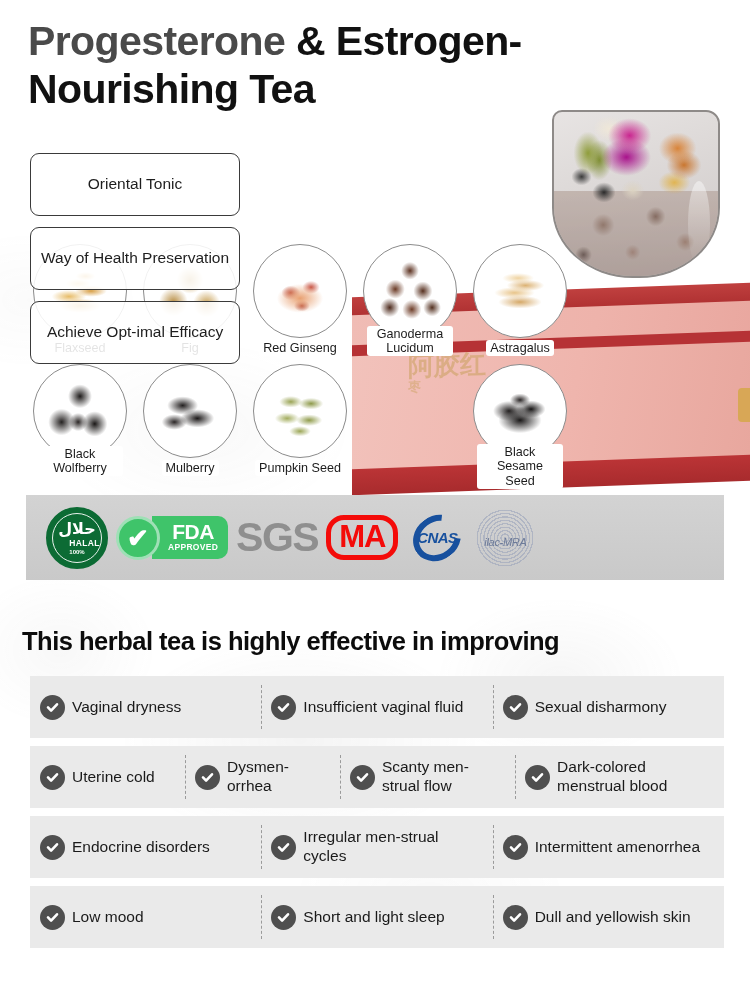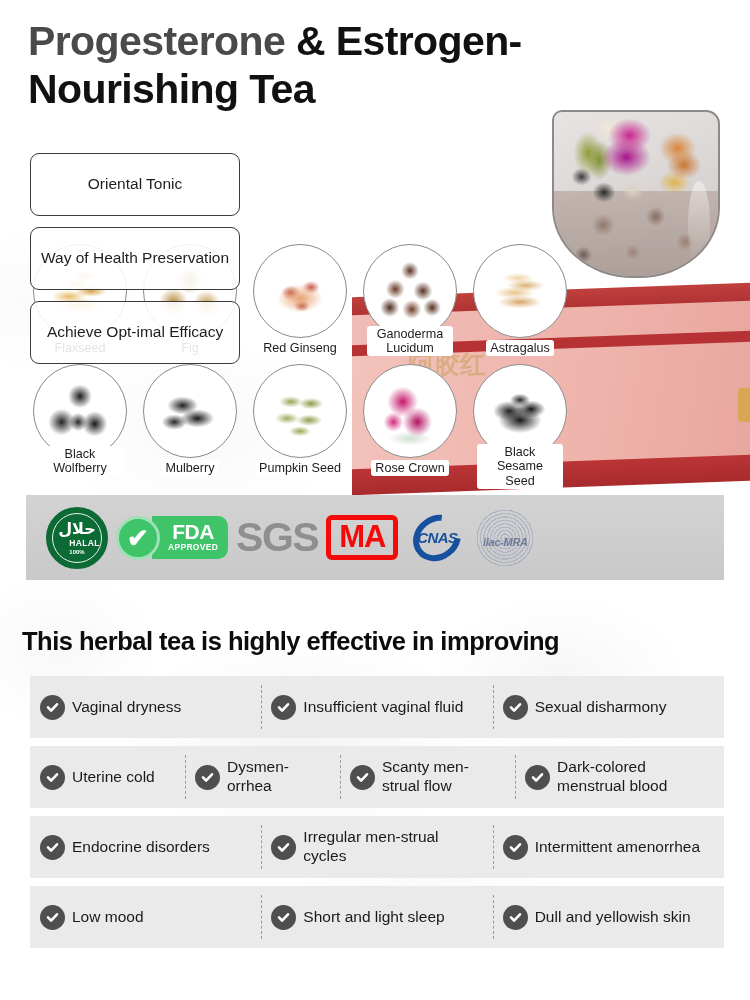--- a/index.html
+++ b/index.html
@@ -317,21 +317,21 @@
     border-radius: 0 10px 10px 0;
     text-align: center;
   }
   .fda-text .b { font-size: 21px; font-weight: 700; line-height: 1; letter-spacing: -.5px; }
   .fda-text .s { font-size: 8.5px; font-weight: 700; line-height: 1.3; letter-spacing: .3px; }
 
   .sgs { font-size: 41px; font-weight: 700; color: #8f8f8f; letter-spacing: -1.5px; line-height: 1; }
 
   .cma {
     border: 5px solid #f40b09;
-    border-radius: 6px;
+    border-radius: 18px;
     padding: 1px 8px 2px;
     color: #f40b09;
     font-size: 31px;
     font-weight: 700;
     line-height: 1.05;
     letter-spacing: -1px;
   }
 
   .cnas {
     position: relative;
@@ -352,21 +352,21 @@
   }
 
   .ilac {
     width: 58px; height: 58px; border-radius: 50%;
     display:flex; align-items:center; justify-content:center;
     background:
       repeating-radial-gradient(circle at 50% 50%, rgba(150,160,185,.55) 0 1.3px, rgba(255,255,255,0) 1.3px 3.4px);
     position: relative;
   }
   .ilac-txt {
-    color: #6d7b99; font-size: 11px; font-weight: 700; letter-spacing: -.3px;
+    color: #6d7b99; font-size: 11px; font-weight: 400; letter-spacing: -.3px;
     font-style: italic;
     margin-top: 8px;
   }
 
   
   .eff-head {
     position: absolute;
     left: 22px; top: 627px;
     width: 730px;
     font-size: 25.5px;
@@ -497,26 +497,20 @@
             <div class="food f-mulberry"></div>
           </div>
         <div class="ing-label">Mulberry</div>
       </div>
       <div class="ing" style="left:253px;top:0">
         <div class="ing-circle">
             <div class="food f-pumpkin"></div>
           </div>
         <div class="ing-label">Pumpkin Seed</div>
       </div>
-      <div class="ing" style="left:363px;top:0">
-        <div class="ing-circle">
-            <div class="food f-rose"></div>
-          </div>
-        <div class="ing-label">Rose Crown</div>
-      </div>
       <div class="ing" style="left:473px;top:0">
         <div class="ing-circle">
             <div class="food f-sesame"></div>
           </div>
         <div class="ing-label two">Black Sesame Seed</div>
       </div>
     </div>
 
   </div>
 

